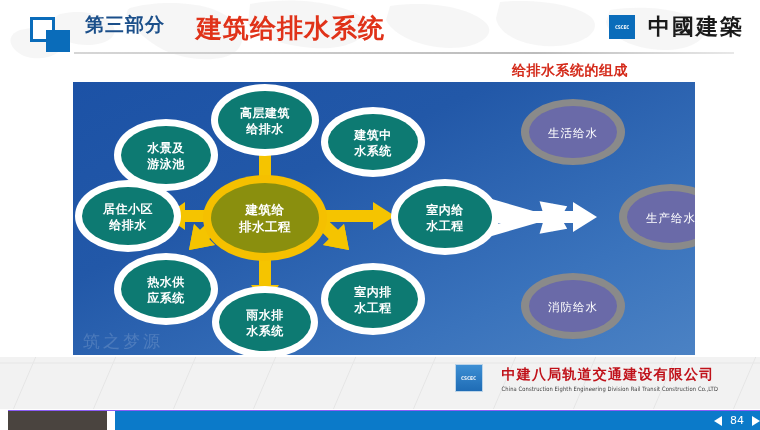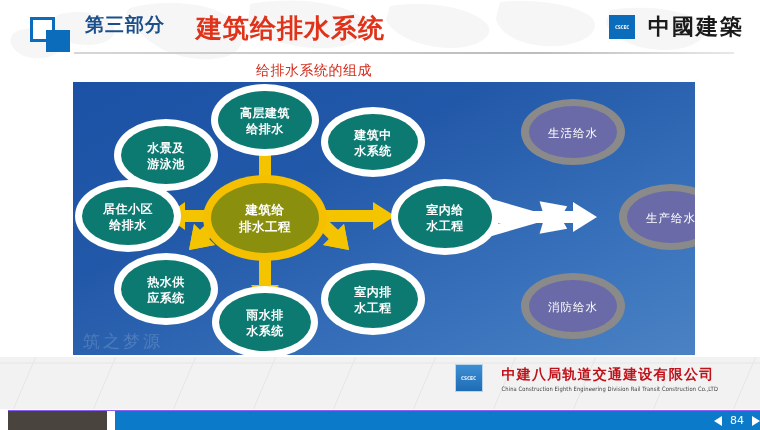--- a/index.html
+++ b/index.html
@@ -108,23 +108,23 @@
     font-weight: bold;
     color: #1a1a1a;
     letter-spacing: 2px;
     white-space: nowrap;
   }
   
   .subtitle {
     position: absolute;
     left: 0; top: 62px;
     width: 628px;
-    text-align: center;
+    text-align: right;
     font-size: 14px;
-    font-weight: normal;
+    font-weight: bold;
     color: #d42a1a;
     letter-spacing: 0.5px;
   }
   
   .diagram {
     position: absolute;
     left: 73px; top: 82px;
     width: 622px; height: 273px;
     background: linear-gradient(155deg, #1c52a6 0%, #2258a8 35%, #3a73bc 75%, #4b82c4 100%);
     overflow: hidden;

